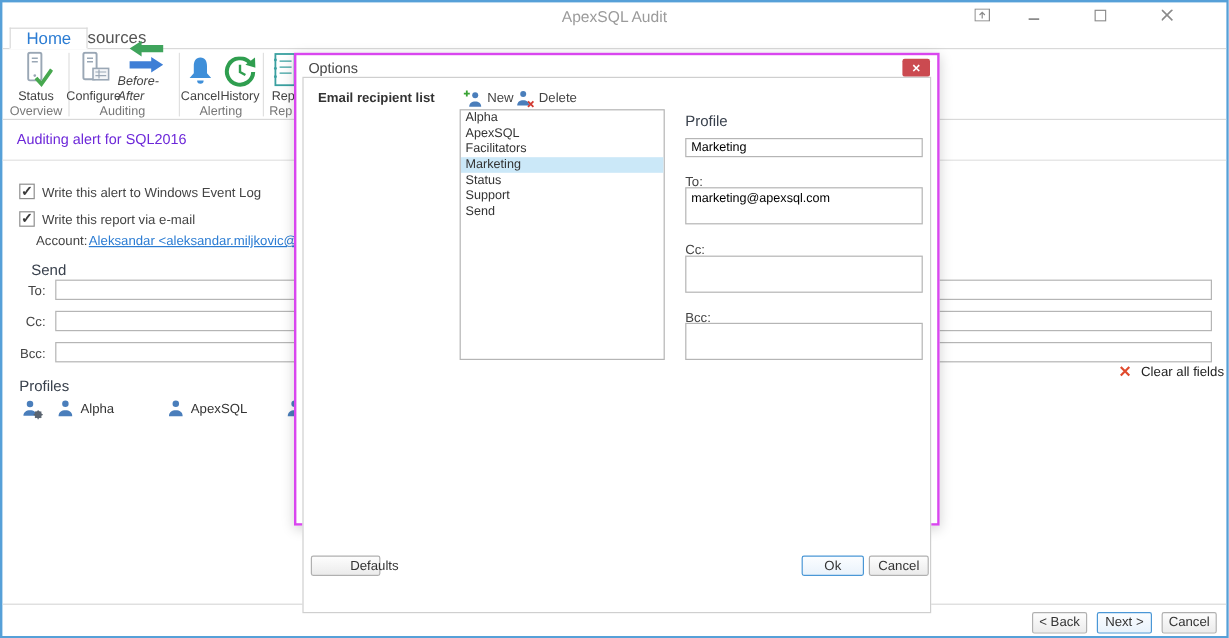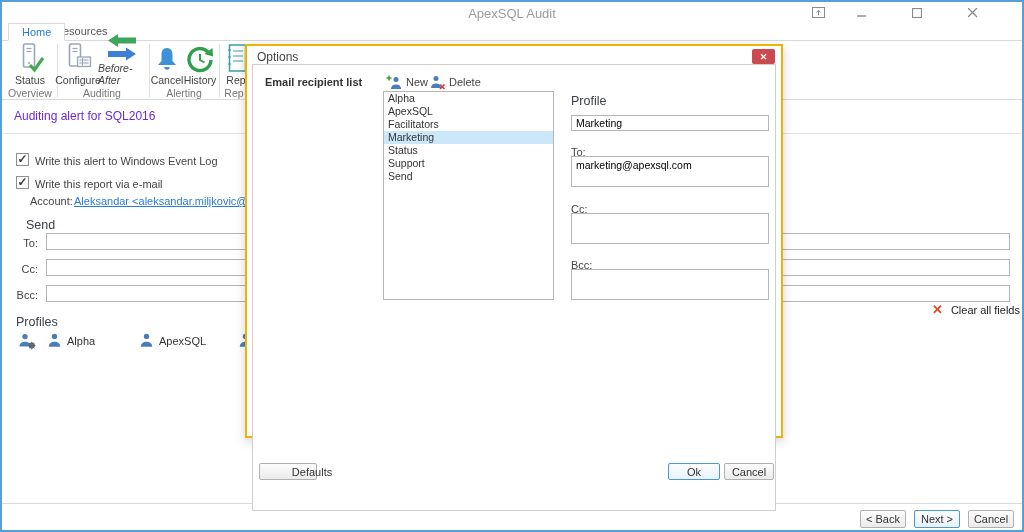--- a/index.html
+++ b/index.html
@@ -8,21 +8,21 @@
   #win {
     position: relative; width: 1024px; height: 532px; background:#fff;
     border: 2px solid #56a0d8; overflow: hidden;
   }
   .abs { position:absolute; }
   
   .wtitle { position:absolute; top:4px; left:0; width:100%; text-align:center; color:#9b9b9b; font-size:13px; }
   .wc { position:absolute; top:4px; width:16px; height:13px; display:flex; align-items:center; justify-content:center; cursor:default; }
   
   .tabsline { position:absolute; left:0; top:38px; width:100%; height:1px; background:#d9d9d9; }
-  .tab { position:absolute; top:21px; height:18px; line-height:17px; padding:0 13px; font-size:11px; color:#555; }
+  .tab { position:absolute; top:21px; height:18px; line-height:17px; padding:0 13px; font-size:14px; color:#555; }
   .tab.active { color:#2b7cd3; background:#fff; border:1px solid #d9d9d9; border-bottom:1px solid #fff; z-index:2; }
   
   .ribbon-btn { position:absolute; top:40px; height:44px; display:flex; flex-direction:column; align-items:center; justify-content:flex-end; gap:1px; font-size:10.5px; color:#444; }
   .ribbon-btn .ric { display:flex; align-items:flex-end; justify-content:center; flex:1; }
   .grp-label { position:absolute; top:85px; font-size:10.5px; color:#777; text-align:center; }
   .vsep { position:absolute; top:42px; height:53px; width:1px; background:#e0e0e0; }
   .ribbonline { position:absolute; left:0; top:97px; width:100%; height:1px; background:#d9d9d9; }
   
   .h1 { position:absolute; left:12px; top:107px; font-size:12px; color:#6d28d9; }
   .hline { position:absolute; left:0; width:100%; height:1px; background:#e2e2e2; }
@@ -30,21 +30,21 @@
   .cb-lbl { position:absolute; font-size:11px; color:#444; }
   .link { color:#2b7cd3; text-decoration:underline; cursor:pointer; }
   .sec { position:absolute; font-size:12.5px; color:#39414d; }
   .fld-lbl { position:absolute; width:28px; text-align:right; font-size:11px; color:#444; }
   .fld { position:absolute; height:17px; border:1px solid #b5b5b5; background:#fff; font-family:"Liberation Sans",sans-serif; font-size:11px; padding:1px 4px; }
   .redx { color:#e04a2d; font-weight:bold; font-size:13px; }
   
   .btn { position:absolute; background:linear-gradient(#fdfdfd,#ebebeb); border:1px solid #b0b0b0; border-radius:2px; font-size:11px; color:#333; text-align:center; display:flex; align-items:center; justify-content:center; cursor:default; }
   .btn.focus { border:1px solid #4a97d6; background:linear-gradient(#fbfdff,#e9f2fb); }
   
-  #dlg { position:absolute; left:243px; top:42px; width:538px; height:394px; background:#fff; border:2px solid #eab308; box-shadow:0 3px 10px rgba(0,0,0,.18); z-index:10; }
+  #dlg { position:absolute; left:243px; top:42px; width:538px; height:394px; background:#fff; border:2px solid #d946ef; box-shadow:0 3px 10px rgba(0,0,0,.18); z-index:10; }
   #dlg-title { position:absolute; left:10px; top:4px; font-size:12px; color:#444; }
   #dlg-close { position:absolute; right:6px; top:3px; width:23px; height:15px; background:#cb4a50; border-radius:2px; color:#fff; font-size:9px; font-weight:bold; display:flex; align-items:center; justify-content:center; }
   #dlg-panel { position:absolute; left:5px; top:18px; width:524px; height:447px; border:1px solid #cfcfcf; background:#fff; }
   .dlg-bold { font-weight:bold; font-size:11px; color:#333; }
   .tool-btn { position:absolute; display:flex; align-items:center; gap:3px; font-size:11px; color:#444; height:18px; }
   #dlg-list { position:absolute; left:130px; top:26px; width:171px; height:209px; border:1px solid #b5b5b5; background:#fff; overflow:hidden; }
   .li { height:13px; line-height:13px; padding-left:4px; font-size:10.5px; color:#333; }
   .li.sel { background:#cbe8f8; }
   .d-lbl { position:absolute; font-size:11px; color:#444; }
   .d-input { position:absolute; left:318px; width:198px; border:1px solid #b5b5b5; background:#fff; font-family:"Liberation Sans",sans-serif; font-size:10.5px; padding:1px 4px; }

